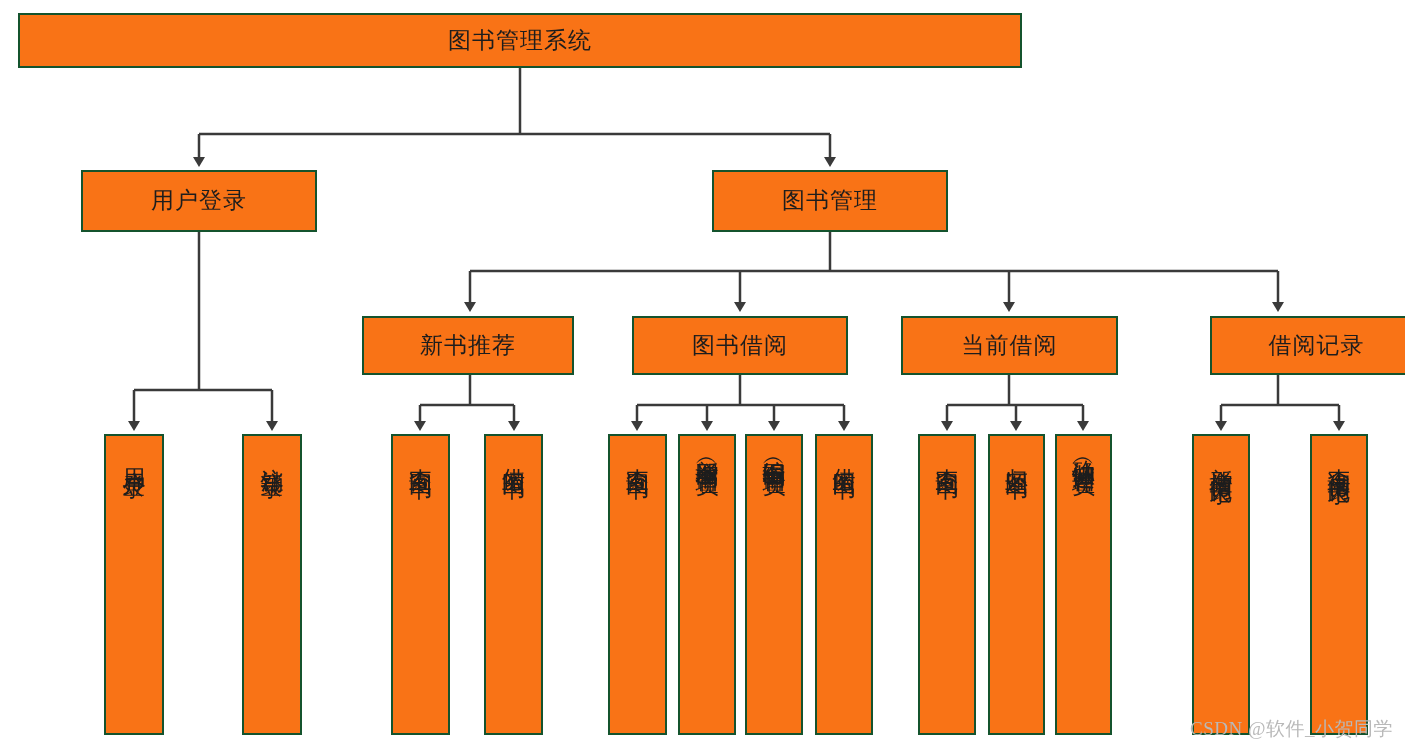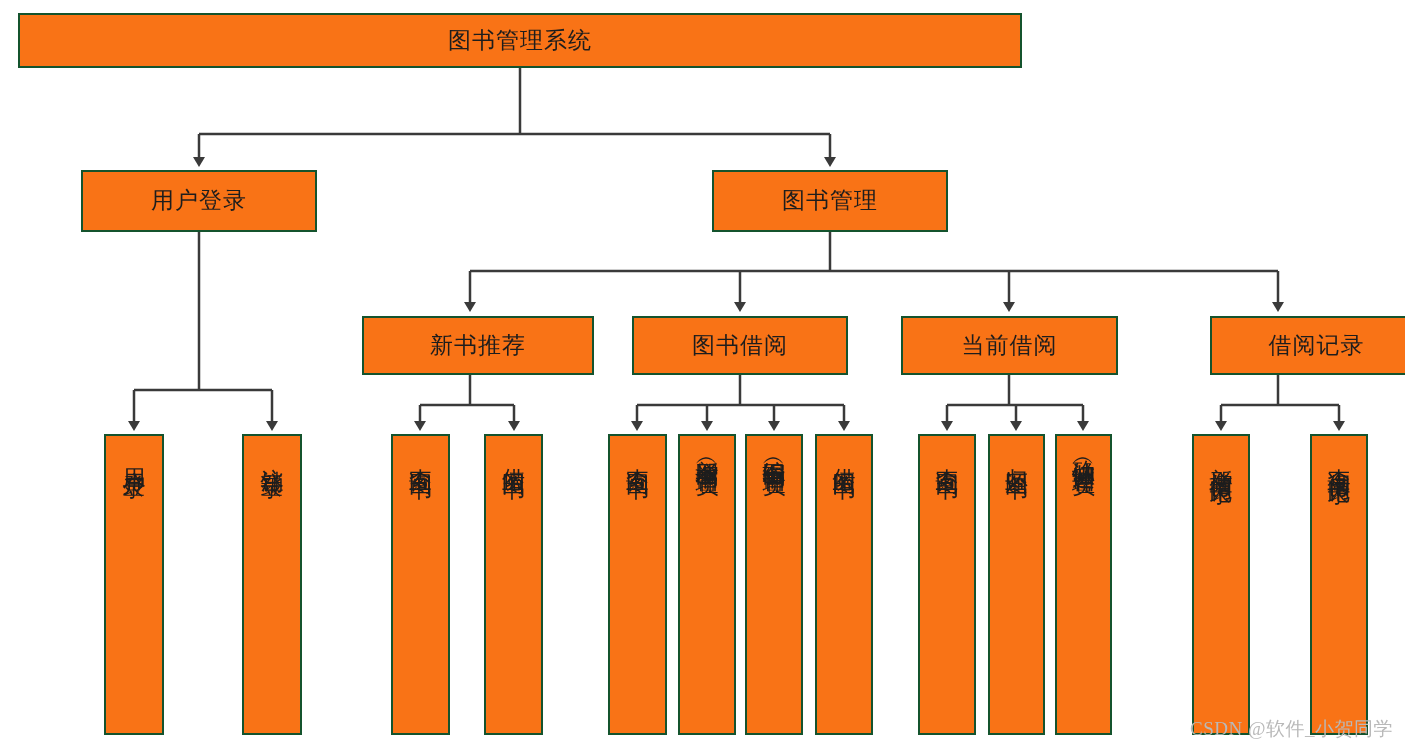--- a/index.html
+++ b/index.html
@@ -131,21 +131,21 @@
   </div>
 
   <div class="node horizontal" style="left:81px; top:170px; width:236px; height:62px;">
     <span class="label">用户登录</span>
   </div>
 
   <div class="node horizontal" style="left:712px; top:170px; width:236px; height:62px;">
     <span class="label">图书管理</span>
   </div>
 
-  <div class="node horizontal" style="left:362px; top:316px; width:232px; height:59px;text-align:center;">
+  <div class="node horizontal" style="left:362px; top:316px; width:212px; height:59px;text-align:center;">
     <span class="label">新书推荐</span>
   </div>
 
   <div class="node horizontal" style="left:632px; top:316px; width:216px; height:59px;">
     <span class="label">图书借阅</span>
   </div>
 
   <div class="node horizontal" style="left:901px; top:316px; width:217px; height:59px;text-align:right;">
     <span class="label">当前借阅</span>
   </div>

